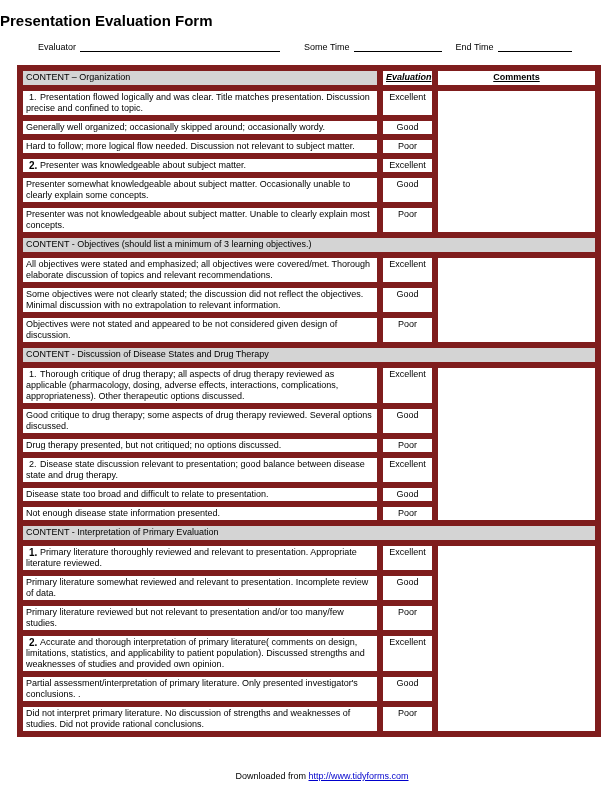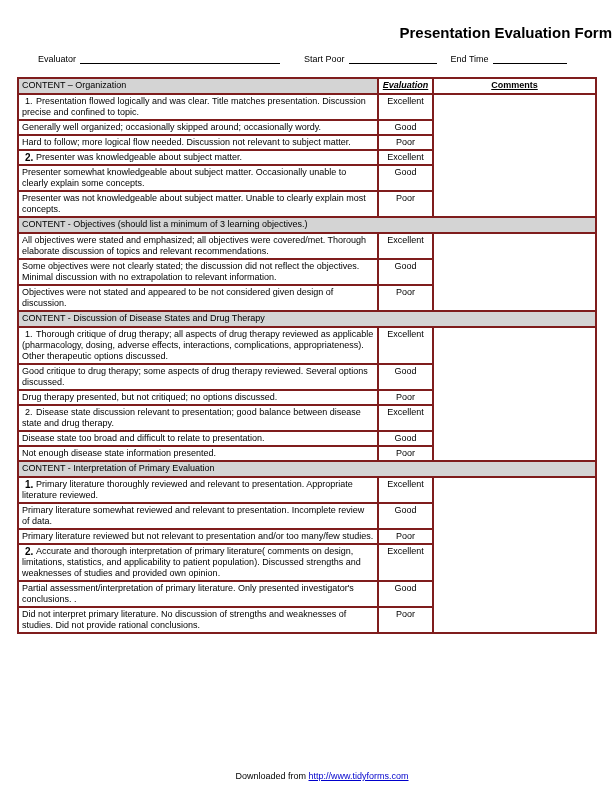--- a/index.html
+++ b/index.html
@@ -2,43 +2,43 @@
 <html><head>
 <meta charset="utf-8">
 <style>
   html,body{margin:0;padding:0;}
   body{
     width:612px;height:792px;position:relative;overflow:hidden;
     background:#ffffff;color:#000000;
     font-family:"Liberation Sans", sans-serif;
   }
   .form-title{
-    text-align:right;font-weight:bold;font-size:15px;
-    padding-top:24px;margin:0;
+    text-align:left;font-weight:bold;font-size:15px;
+    padding-top:12px;margin:0;
   }
   .fields{margin:4px 36px 0 38px;font-size:9px;}
   .field-row{display:flex;align-items:flex-end;margin-top:11px;}
   .field-label{white-space:nowrap;padding-right:4px;}
   .blank{border-bottom:1px solid #000;height:11px;display:inline-block;}
   .b-presenter{width:265px;}
   .b-date{width:148px;margin-right:4px;}
   .b-evaluator{width:200px;}
   .b-start{width:88px;}
   .b-end{width:74px;margin-right:2px;}
   .gap1{width:22px;}
   .gap2{width:24px;}
   .gap3{width:14px;}
 
   table.eval{
     margin:13px 17px 0 17px;width:578px;
     border-collapse:collapse;table-layout:fixed;
     border:2px solid #000;
   }
   table.eval td{
-    border:2px solid #7f1d1d;font-size:9px;line-height:11px;
+    border:6px solid #7f1d1d;font-size:9px;line-height:11px;
     vertical-align:top;padding:1px 3px;
   }
   td.section-td{
     background:#d4d4d4;padding:1px 4px;height:12px;
     white-space:nowrap;overflow:hidden;
   }
   td.eval-head{
     font-size:7px;font-style:italic;font-weight:bold;
     text-align:center;vertical-align:middle;background:#fff;text-decoration:underline;
   }
@@ -62,21 +62,21 @@
 </head>
 <body>
 
 <h1 class="form-title">Presentation Evaluation Form</h1>
 
 <div class="fields">
   <div class="field-row">
     <span class="field-label">Evaluator</span>
     <span class="blank b-evaluator"></span>
     <span class="gap2"></span>
-    <span class="field-label">Start Poor</span>
+    <span class="field-label">Some Time</span>
     <span class="blank b-start"></span>
     <span class="gap3"></span>
     <span class="field-label">End Time</span>
     <span class="blank b-end"></span>
   </div>
 </div>
 
 <table class="eval">
   <colgroup>
     <col style="width:360px">

